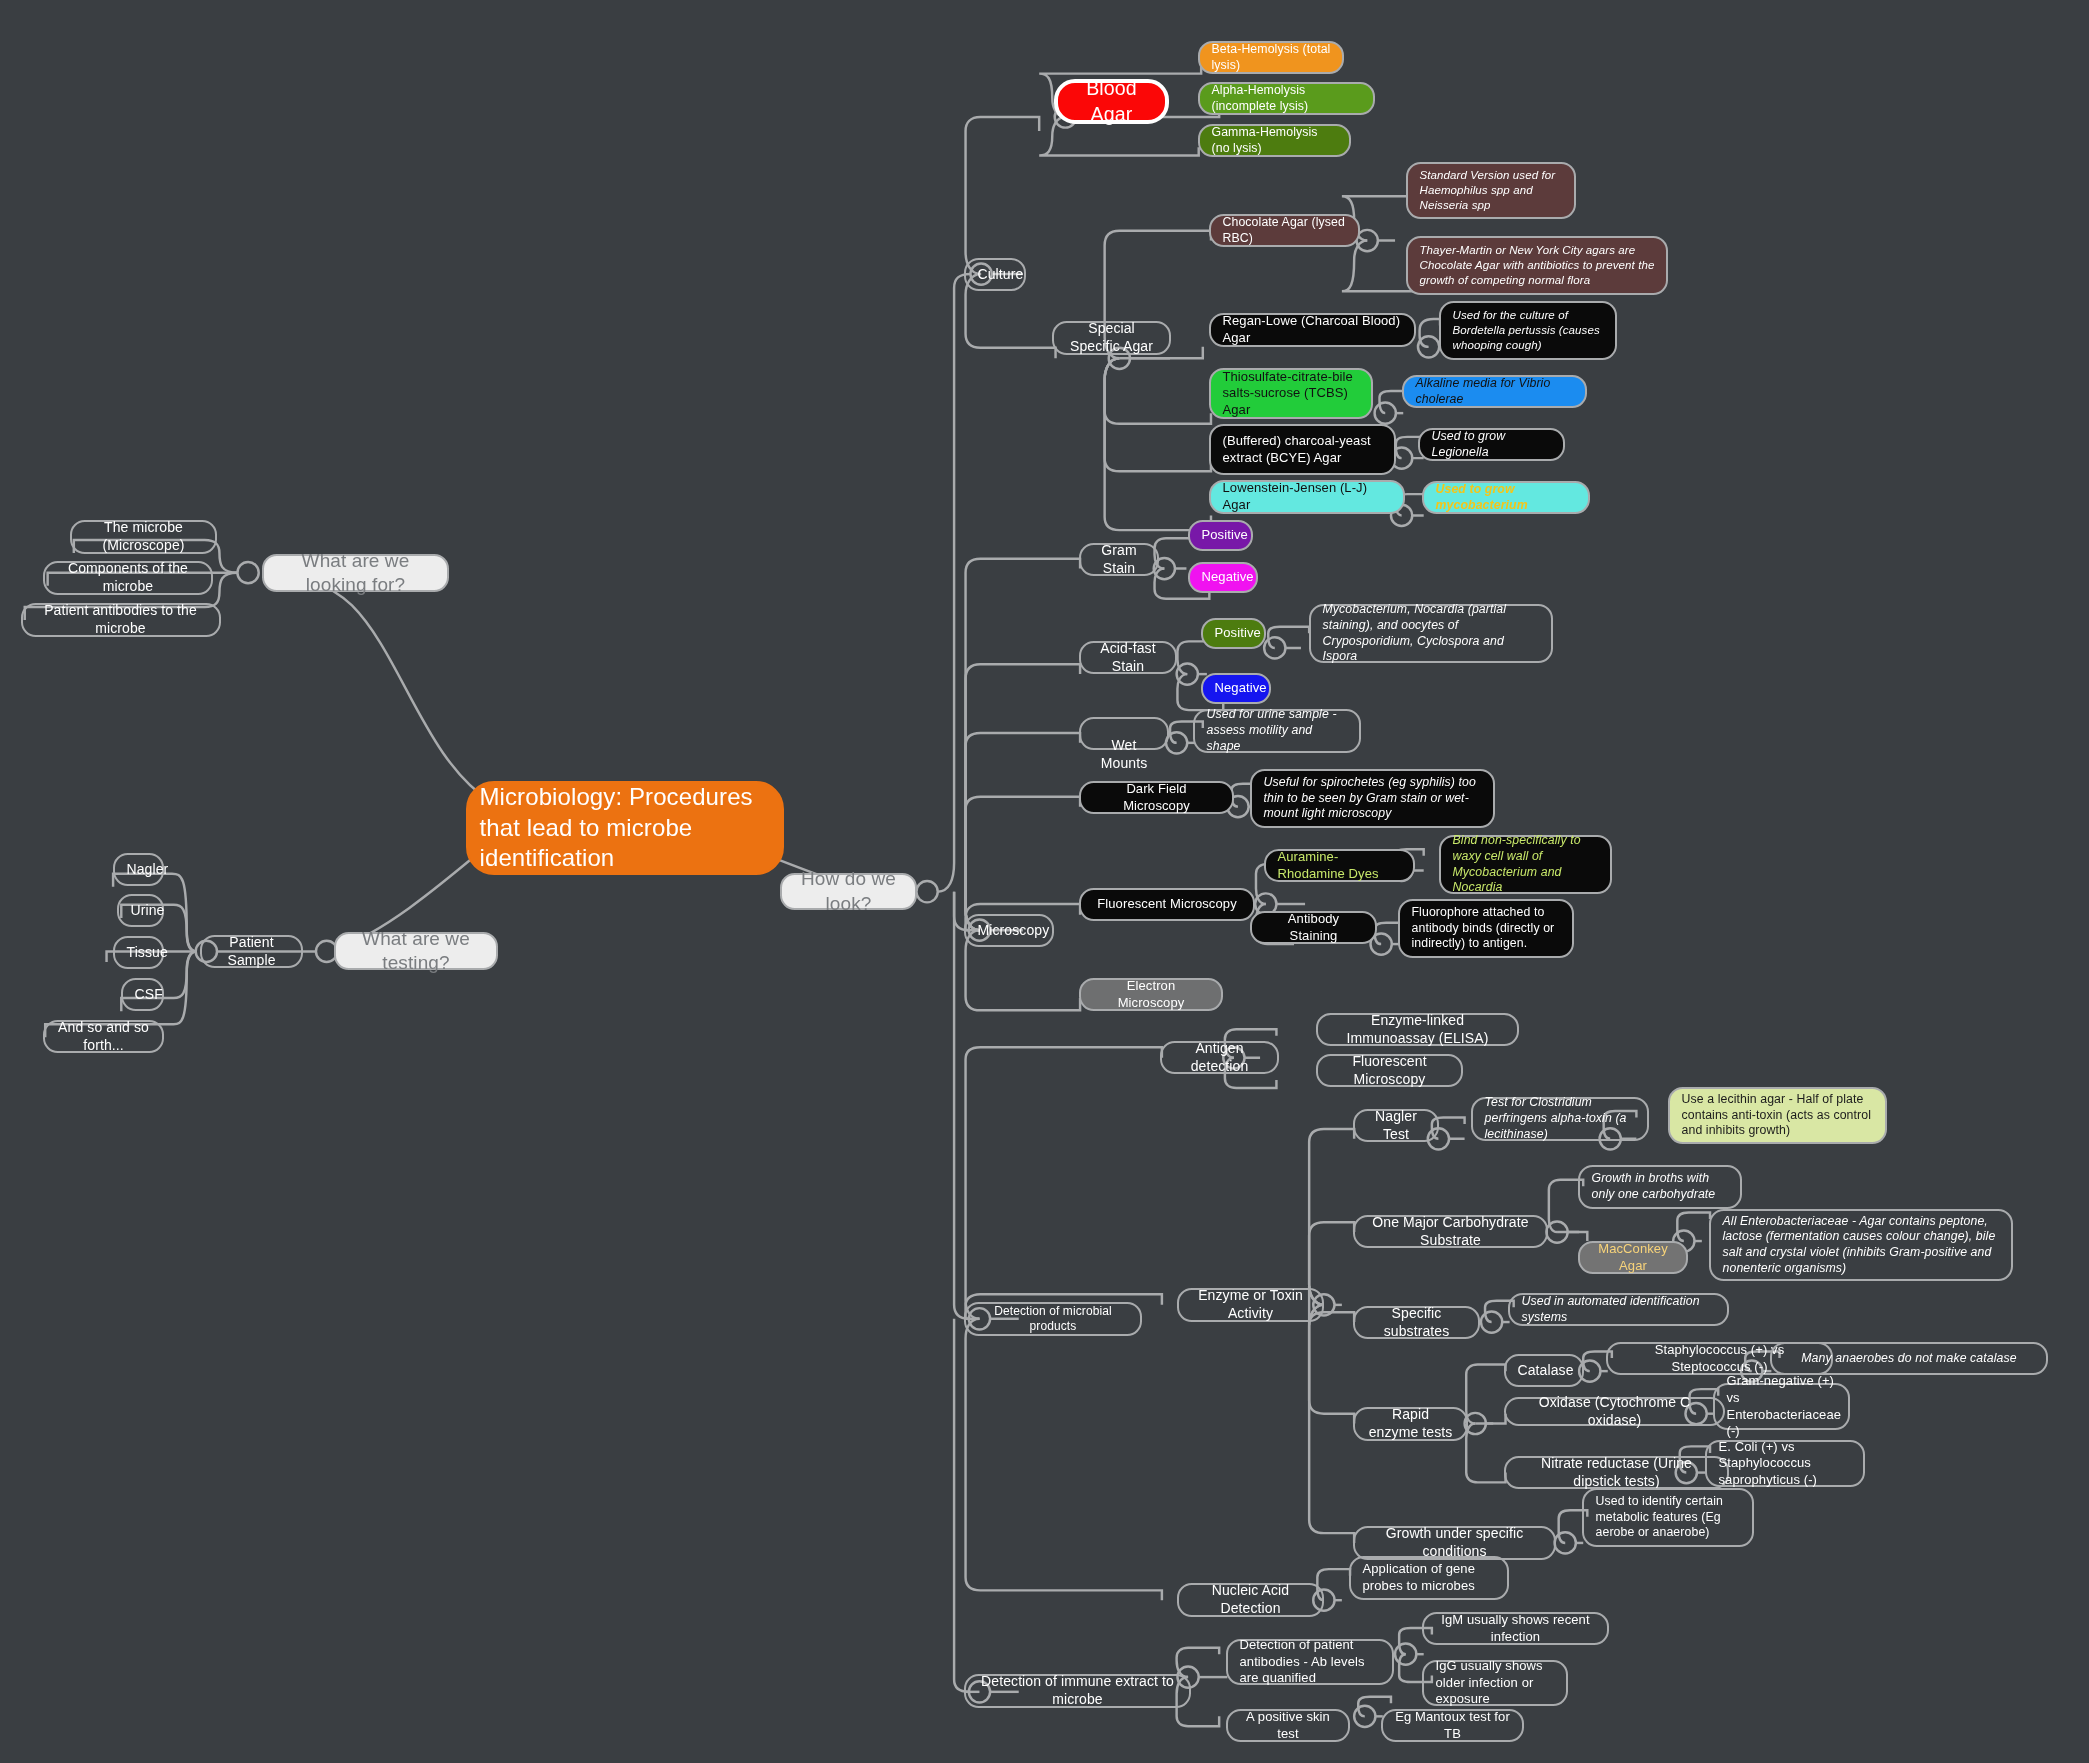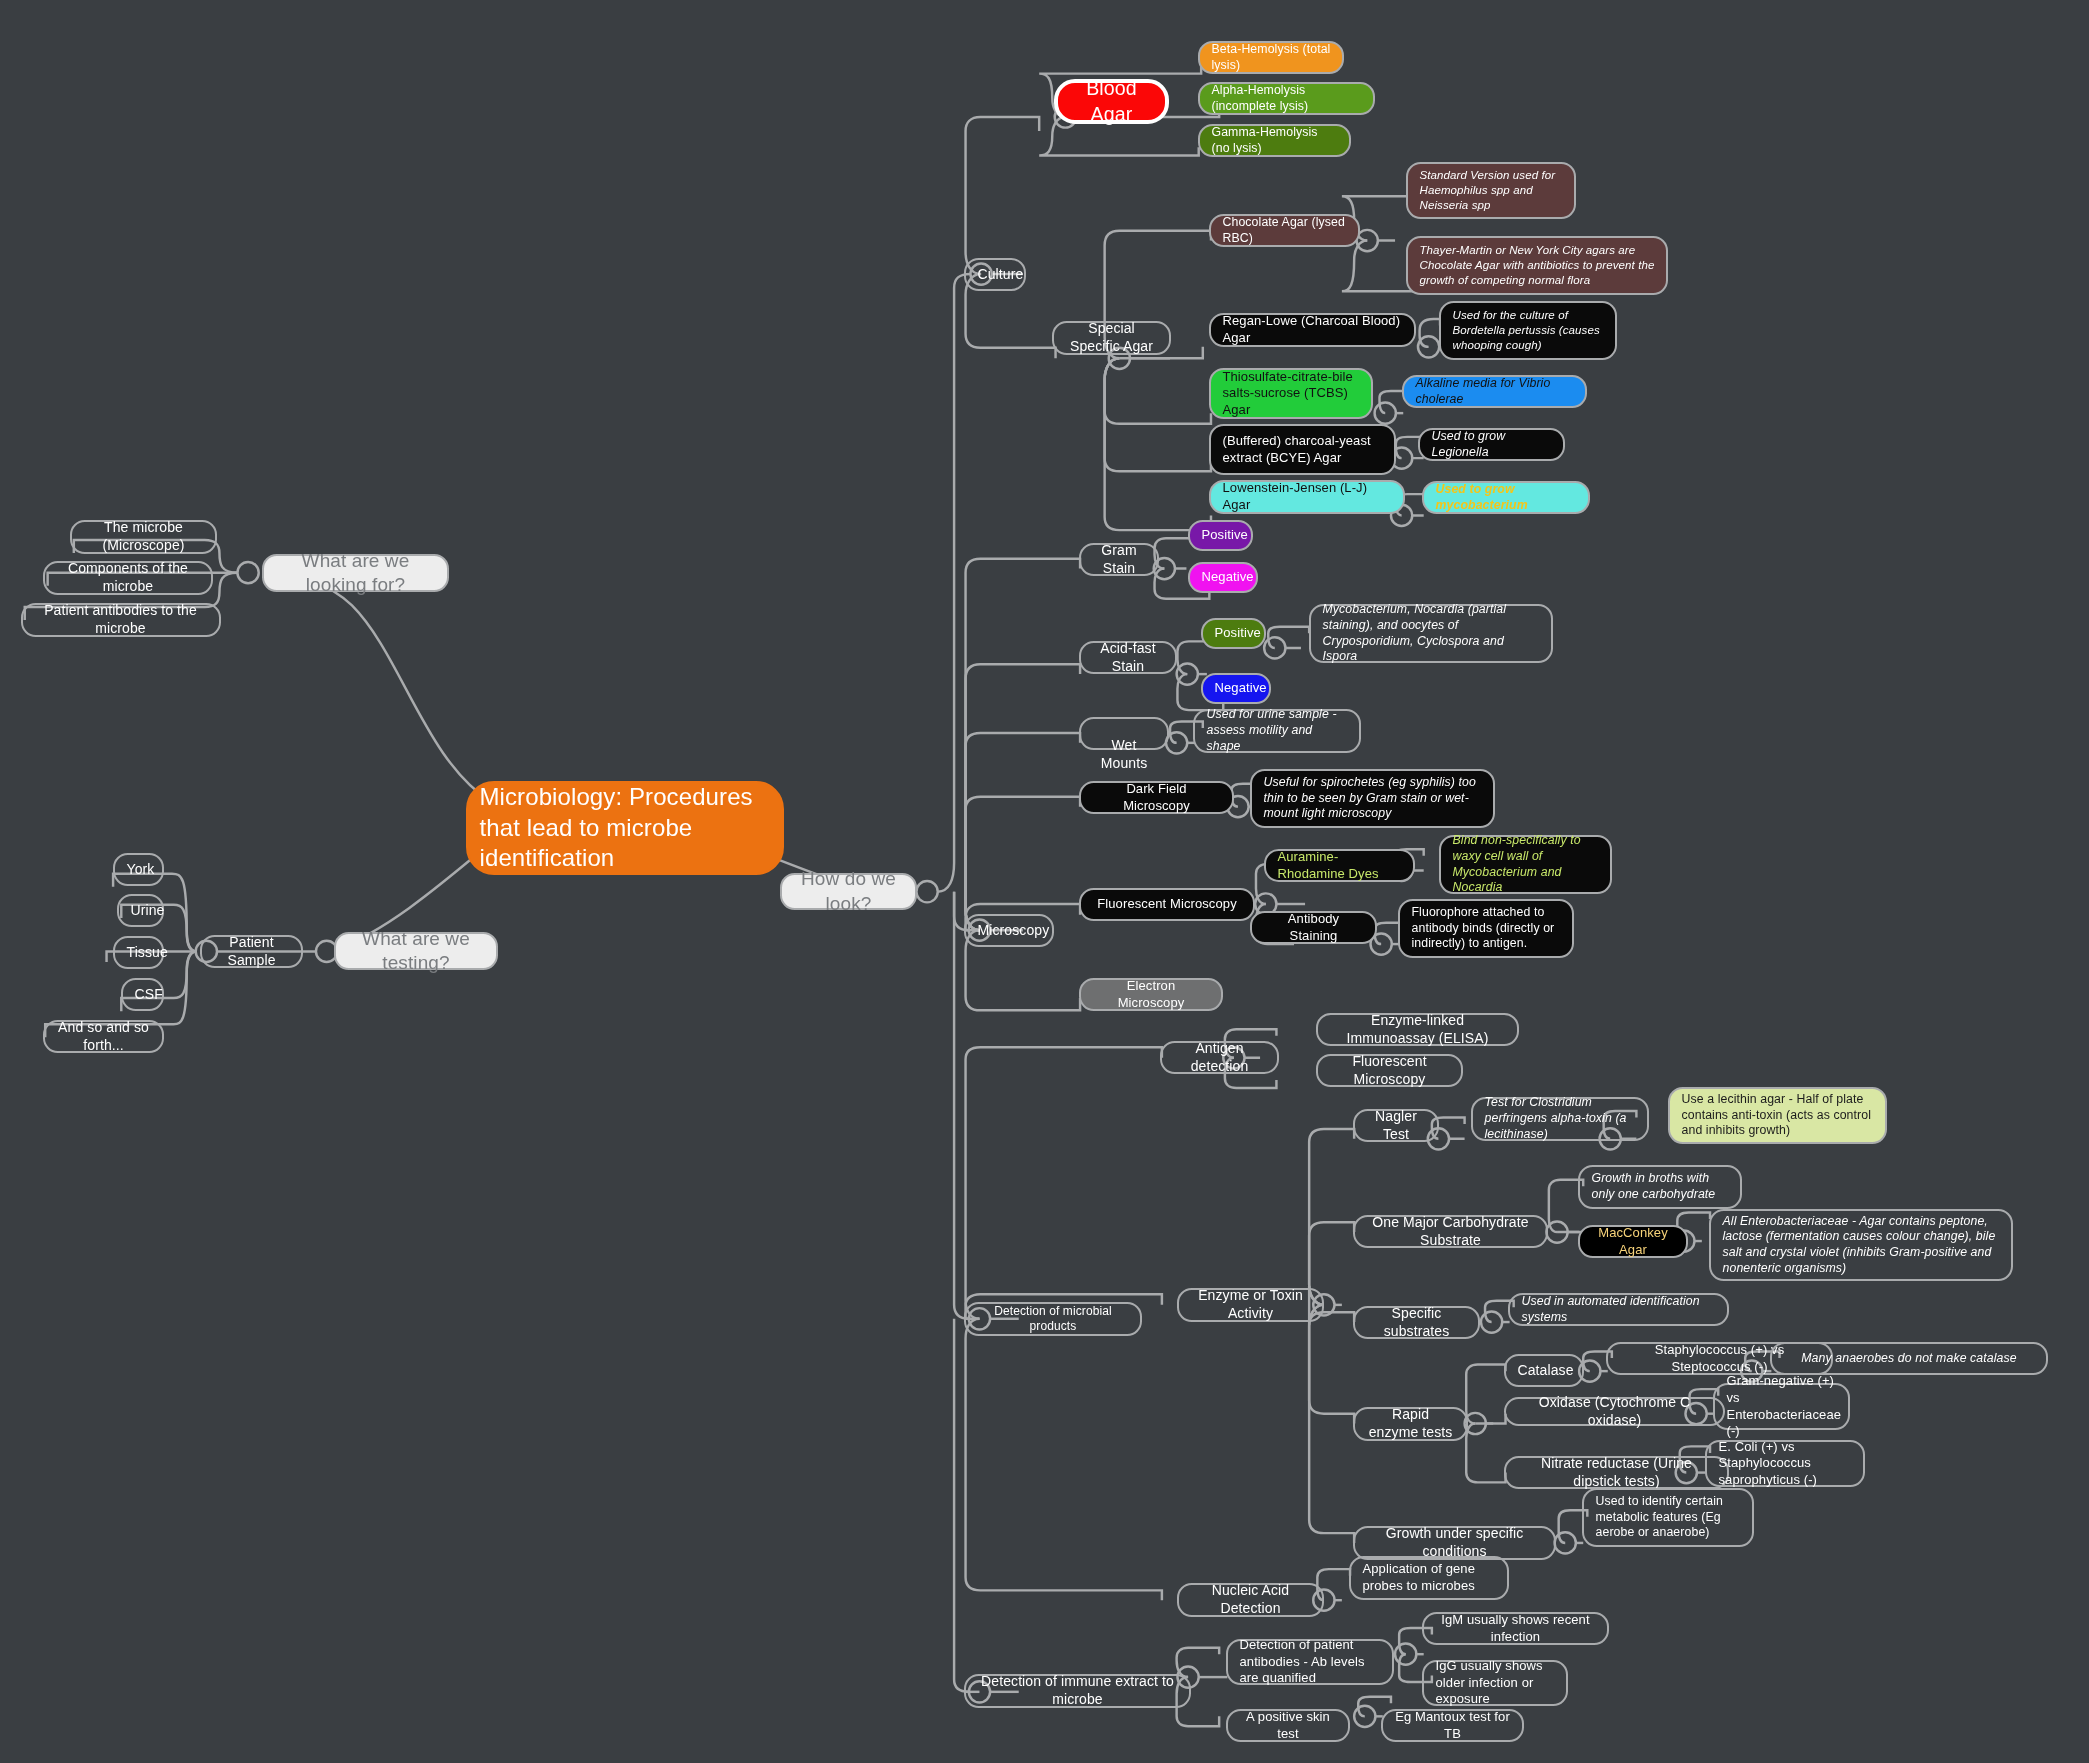--- a/index.html
+++ b/index.html
@@ -20,21 +20,21 @@
   .t-orange-main{background:#ec7211;border-color:#ec7211;color:#fff;border-radius:28px;}
   .t-orange{background:#f0941e;}
   .t-red{background:#4d7c0f;}
   .t-red-w{background:#fb0707;border-color:#ffffff;}
   .t-green{background:#5a9b1c;}
   .t-brown{background:#5c3b3b;}
   .t-brightgreen{background:#22cc3a;color:#111;}
   .t-blue{background:#1b8cf0;color:#111;}
   .t-cyan{background:#63e8e0;color:#111;}
   .t-cyan-y{background:#63e8e0;color:#f5c518;}
-  .t-pink{background:#000000;color:#f7d37a;}
+  .t-pink{background:#737373;color:#f7d37a;margin-top:16px;}
   .t-limebg{background:#d9e7a4;color:#1b1b1b;}
   .t-purple{background:#7818a8;}
   .t-magenta{background:#f012f0;}
   .t-blue2{background:#1515f0;}
   .italic{font-style:italic;}
   .lime-text{color:#c8e86a;}
 </style>
 </head>
 <body>
 
@@ -245,21 +245,21 @@
   <span style="text-align:center;">Patient antibodies to the microbe</span>
 </div>
 
 <div class="node t-light" style="left:334px;top:932px;width:164px;height:38px;font-size:19px;justify-content:center;">
   <span style="text-align:center;">What are we testing?</span>
 </div>
 <div class="node t-plain" style="left:200px;top:935px;width:103px;height:33px;font-size:14px;justify-content:center;">
   <span style="text-align:center;">Patient Sample</span>
 </div>
 <div class="node t-plain" style="left:113px;top:853px;width:51px;height:33px;font-size:14px;justify-content:center;">
-  <span style="text-align:center;">York</span>
+  <span style="text-align:center;">Nagler</span>
 </div>
 <div class="node t-plain" style="left:117px;top:894px;width:47px;height:33px;font-size:14px;justify-content:center;">
   <span style="text-align:center;">Urine</span>
 </div>
 <div class="node t-plain" style="left:113px;top:936px;width:51px;height:33px;font-size:14px;justify-content:center;">
   <span style="text-align:center;">Tissue</span>
 </div>
 <div class="node t-plain" style="left:121px;top:978px;width:43px;height:33px;font-size:14px;justify-content:center;">
   <span style="text-align:center;">CSF</span>
 </div>

